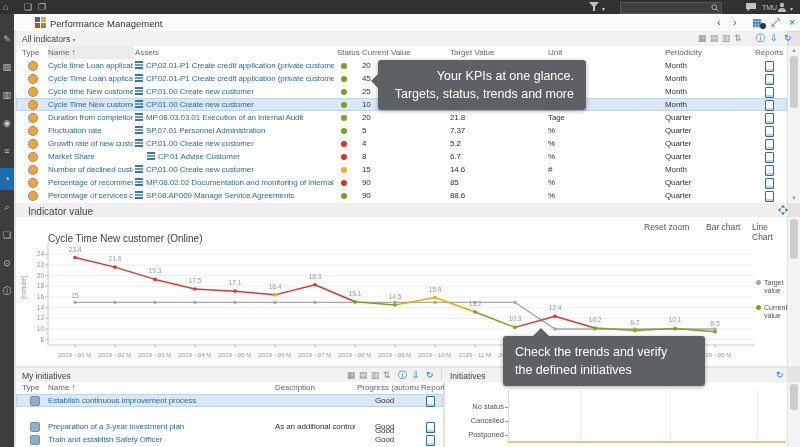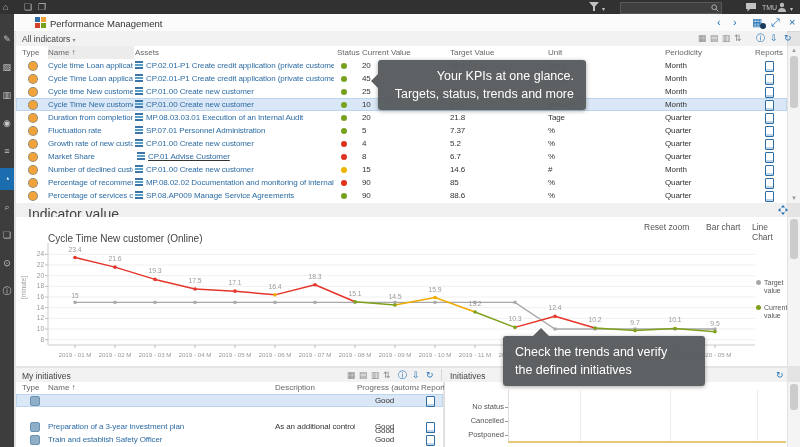--- a/index.html
+++ b/index.html
@@ -238,21 +238,21 @@
           <span class="dot" style="left: 325px; background: rgb(224, 50, 31);"></span>
           <span class="cell" style="left: 346px; width: 84px;">4</span>
           <span class="cell" style="left: 434px; width: 94px;">5.2</span>
           <span class="cell" style="left: 532px; width: 113px;">%</span>
           <span class="cell" style="left: 649px; width: 86px;">Quarter</span>
           <span class="rep-ic" style="left: 749px;"></span>
         </div>
         <div class="irow" style="top: 91px;">
           <span class="kpi-ic" style="left: 12px;"></span>
           <span class="cell link" style="left: 32px; width: 85px;">Market Share</span>
-          <span class="cell" style="left: 121px; width: 199px; text-decoration: underline;"><span><svg width="8" height="8" viewBox="0 0 8 8" style="vertical-align:-1px;margin-right:3px">
+          <span class="cell" style="left: 131px; width: 199px;"><span><svg width="8" height="8" viewBox="0 0 8 8" style="vertical-align:-1px;margin-right:3px">
                 <rect x="0" y="0" width="8" height="2" fill="#3b74a8"></rect>
                 <rect x="0" y="3" width="8" height="2" fill="#58a0c8"></rect>
                 <rect x="0" y="6" width="8" height="2" fill="#3b74a8"></rect>
               </svg></span><span class="link">CP.01 Advise Customer</span></span>
           <span class="dot" style="left: 325px; background: rgb(224, 50, 31);"></span>
           <span class="cell" style="left: 346px; width: 84px;">8</span>
           <span class="cell" style="left: 434px; width: 94px;">6.7</span>
           <span class="cell" style="left: 532px; width: 113px;">%</span>
           <span class="cell" style="left: 649px; width: 86px;">Quarter</span>
           <span class="rep-ic" style="left: 749px;"></span>
@@ -304,21 +304,21 @@
         </div>
       </div>
   </div>
   <div class="sb" style="left:787px;top:46px;height:157px;">
     <span class="ar" style="top:0">▲</span>
     <div class="sbt" style="top:10px;height:52px;"></div>
     <span class="ar" style="bottom:0">▼</span>
   </div>
 
   <div id="ivbar">
-    <span class="abs" style="left:12px;top:3px;font-size:14px;color:#444;">Indicator value</span>
+    <span class="abs" style="left:12px;top:3px;font-size:10px;color:#444;">Indicator value</span>
     <svg class="abs" style="left:762px;top:2px" width="10" height="10" viewBox="0 0 10 10">
         <polygon points="5,0 7,2.5 3,2.5" fill="#1f6fb5"></polygon>
         <polygon points="5,10 7,7.5 3,7.5" fill="#1f6fb5"></polygon>
         <polygon points="0,5 2.5,3 2.5,7" fill="#1f6fb5"></polygon>
         <polygon points="10,5 7.5,3 7.5,7" fill="#1f6fb5"></polygon>
       </svg>
   </div>
 
   <div id="chart-panel">
     <span class="chart-btn" style="left:628px;">Reset zoom</span>
@@ -484,20 +484,21 @@
   <div id="init-head">
       <span class="hcell" style="left: 6px; width: 22px; line-height: 12px;">Type</span>
       <span class="hcell" style="left: 32px; width: 225px; line-height: 12px;">Name ↑</span>
       <span class="hcell" style="left: 259px; width: 80px; line-height: 12px;">Description</span>
       <span class="hcell" style="left: 341px; width: 62px; line-height: 12px;">Progress (automa...</span>
       <span class="hcell" style="left: 405px; width: 24px; line-height: 12px;">Reports</span>
     </div>
   <div id="init-rows">
       <div class="irow sel" style="top: 0px; width: 427px;">
         <span class="init-ic" style="left: 14px;"></span>
+        <span class="cell link" style="left: 32px; width: 223px;">Establish continuous improvement process</span>
         <span class="cell" style="left: 259px; width: 80px;"></span>
         <span class="cell" style="left: 359px; width: 44px;">Good</span>
         <span class="rep-ic" style="left: 410px;"></span>
       </div>
       <div class="irow" style="top: 30px; width: 407px;">
         <span class="init-ic" style="left: 14px;"></span>
         <span class="cell link" style="left: 32px; width: 223px;">Implement BPM</span>
         <span class="cell" style="left: 259px; width: 80px;"></span>
         <span class="cell" style="left: 359px; width: 44px;">Good</span>
         <span class="rep-ic" style="left: 410px;"></span>

